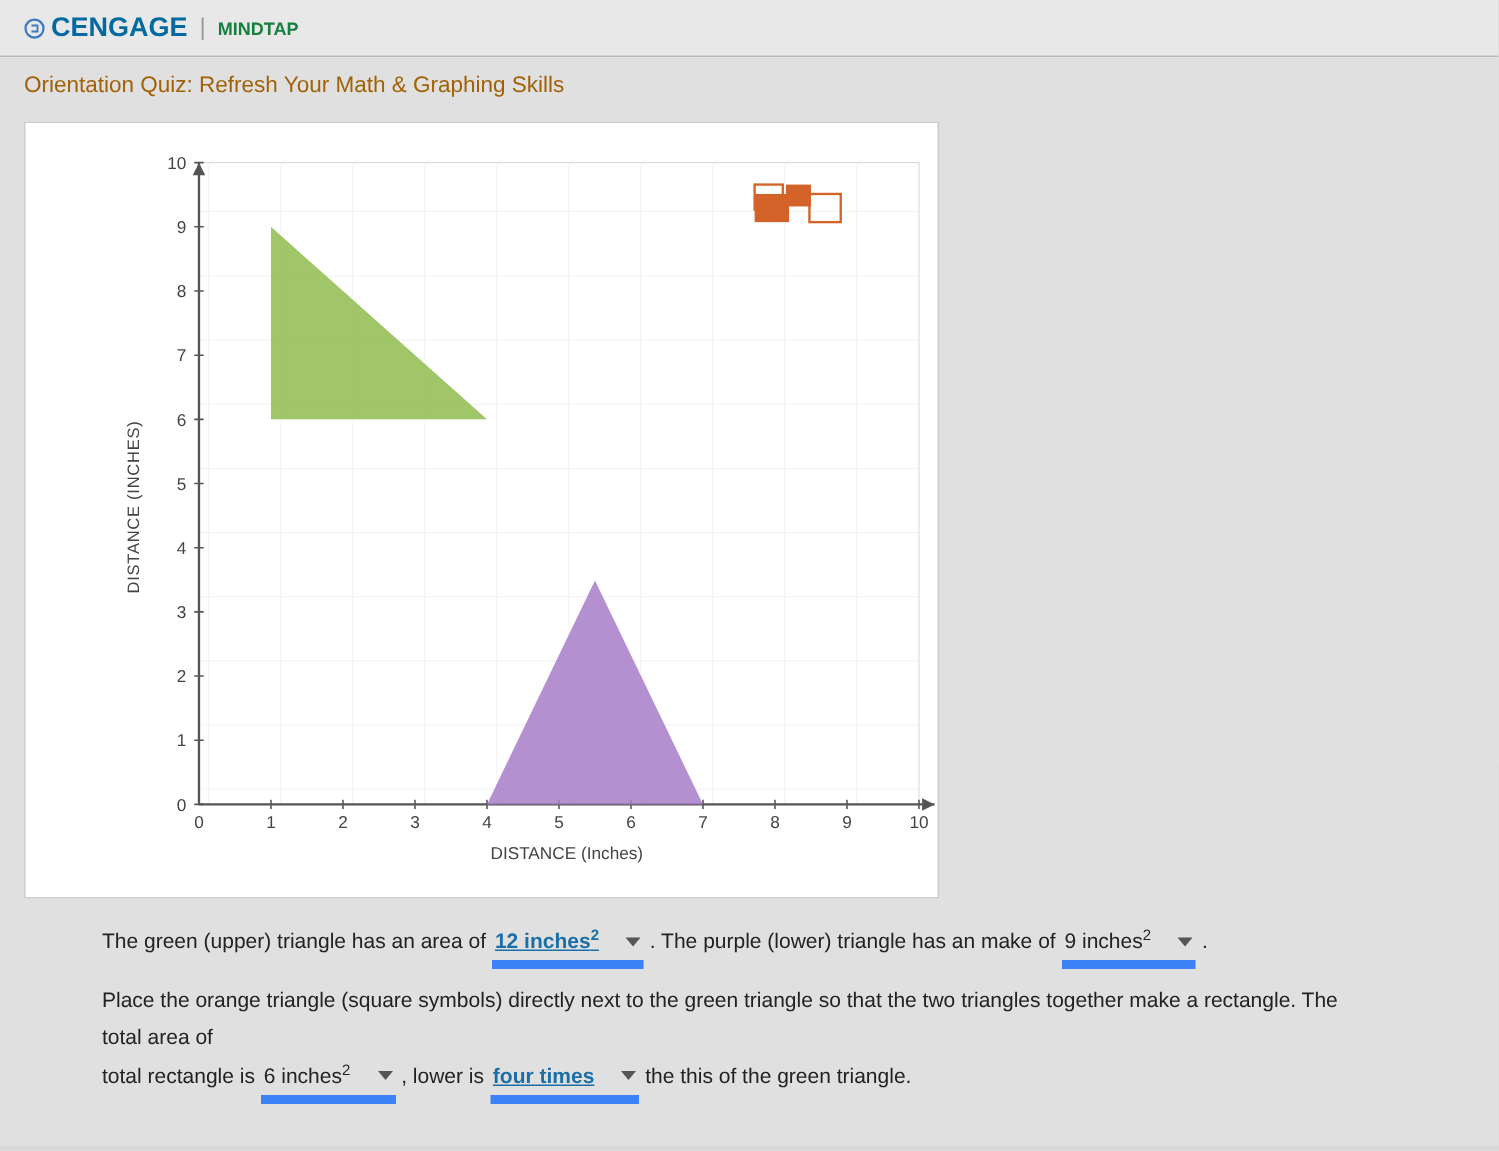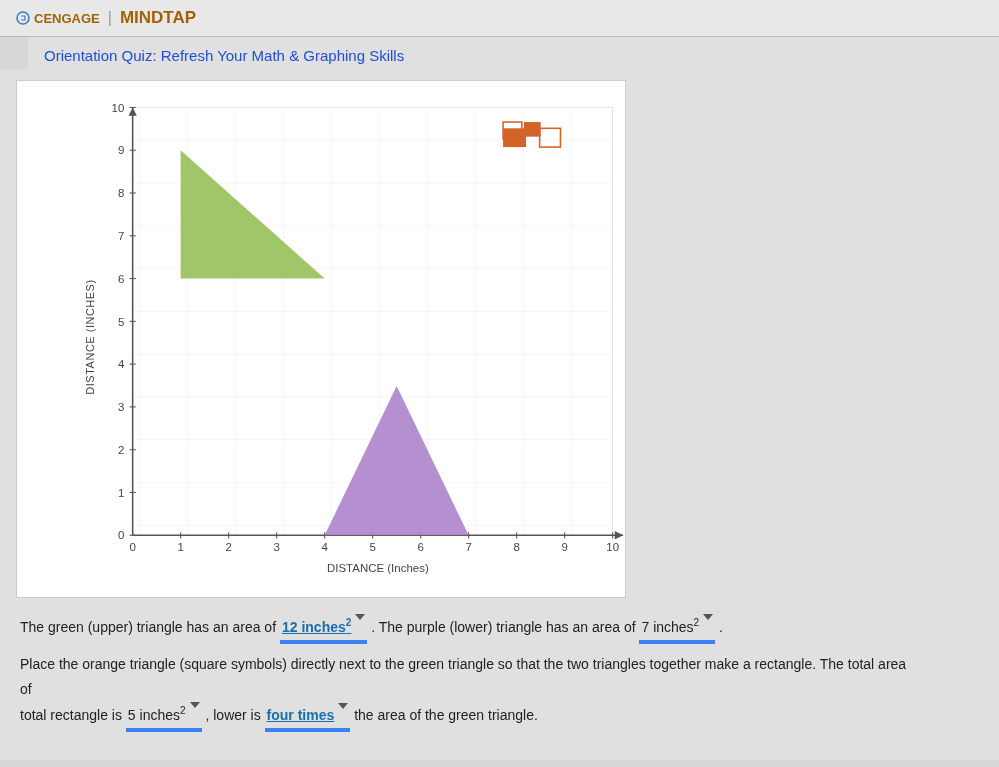--- a/index.html
+++ b/index.html
@@ -13,42 +13,41 @@
     }
     .header {
       background: #e8e8e8;
       border-bottom: 1px solid #bbb;
       padding: 8px 16px;
       display: flex;
       align-items: center;
       gap: 8px;
     }
     .header-logo {
-      font-size: 13px;
+      font-size: 18px;
       font-weight: bold;
-      color: #a16207;
+      color: #0369a1;
       display: flex;
       align-items: center;
       gap: 4px;
     }
     .header-separator {
       color: #999;
       font-size: 16px;
     }
     .header-mindtap {
-      font-size: 17px;
+      font-size: 12px;
       font-weight: bold;
-      color: #a16207;
+      color: #15803d;
     }
     .page-title {
       padding: 10px 16px 6px;
       font-size: 15px;
-      color: #1d4ed8;
+      color: #a16207;
       background: #e0e0e0;
-      margin-left: 28px;
     }
     .main-content {
       background: #e0e0e0;
       padding: 10px 16px 20px;
       display: flex;
       flex-direction: column;
       gap: 16px;
     }
     .chart-container {
       background: white;
@@ -74,33 +73,35 @@
     }
     .text-section {
       padding: 0 4px;
       font-size: 14px;
       line-height: 1.8;
       color: #222;
       max-width: 900px;
     }
     .text-section p {
       margin-bottom: 8px;
+      margin-left: 48px;
     }
     .underline-blue {
       text-decoration: underline;
       color: #1a6fa8;
       font-weight: 600;
     }
     .dropdown-inline {
       display: inline-flex;
-      align-items: flex-start;
-      border-bottom: 4px solid #3b82f6;
+      align-items: center;
+      border-bottom: 6px solid #3b82f6;
       padding: 0 2px;
       cursor: pointer;
       font-size: 14px;
+      gap: 14px;
     }
     .dropdown-arrow {
       display: inline-block;
       width: 0;
       height: 0;
       border-left: 5px solid transparent;
       border-right: 5px solid transparent;
       border-top: 6px solid #555;
       margin-left: 4px;
       vertical-align: middle;
@@ -216,36 +217,36 @@
     </div>
   </div>
 
   <div class="text-section">
     <p>
       <span>The green (upper) triangle has an area of</span>
       <span class="dropdown-inline">
         <span class="underline-blue"><span>12 inches</span><span class="superscript">2</span></span>
         <span class="dropdown-arrow"></span>
       </span>
-      <span>. The purple (lower) triangle has an area of</span>
-      <span class="dropdown-inline">
-        <span><span>7 inches</span><span class="superscript">2</span></span>
+      <span>. The purple (lower) triangle has an make of</span>
+      <span class="dropdown-inline">
+        <span><span>9 inches</span><span class="superscript">2</span></span>
         <span class="dropdown-arrow"></span>
       </span>
       .
     </p>
     <p>
       <span>Place the orange triangle (square symbols) directly next to the green triangle so that the two triangles together make a rectangle. The total area of</span><br>
       <span>total rectangle is</span>
       <span class="dropdown-inline">
-        <span><span>5 inches</span><span class="superscript">2</span></span>
+        <span><span>6 inches</span><span class="superscript">2</span></span>
         <span class="dropdown-arrow"></span>
       </span>
       <span>, lower is</span>
       <span class="dropdown-inline">
         <span class="underline-blue">four times</span>
         <span class="dropdown-arrow"></span>
       </span>
-      <span>the area of the green triangle.</span>
+      <span>the this of the green triangle.</span>
     </p>
   </div>
 
 </div>
 
 </body></html>

